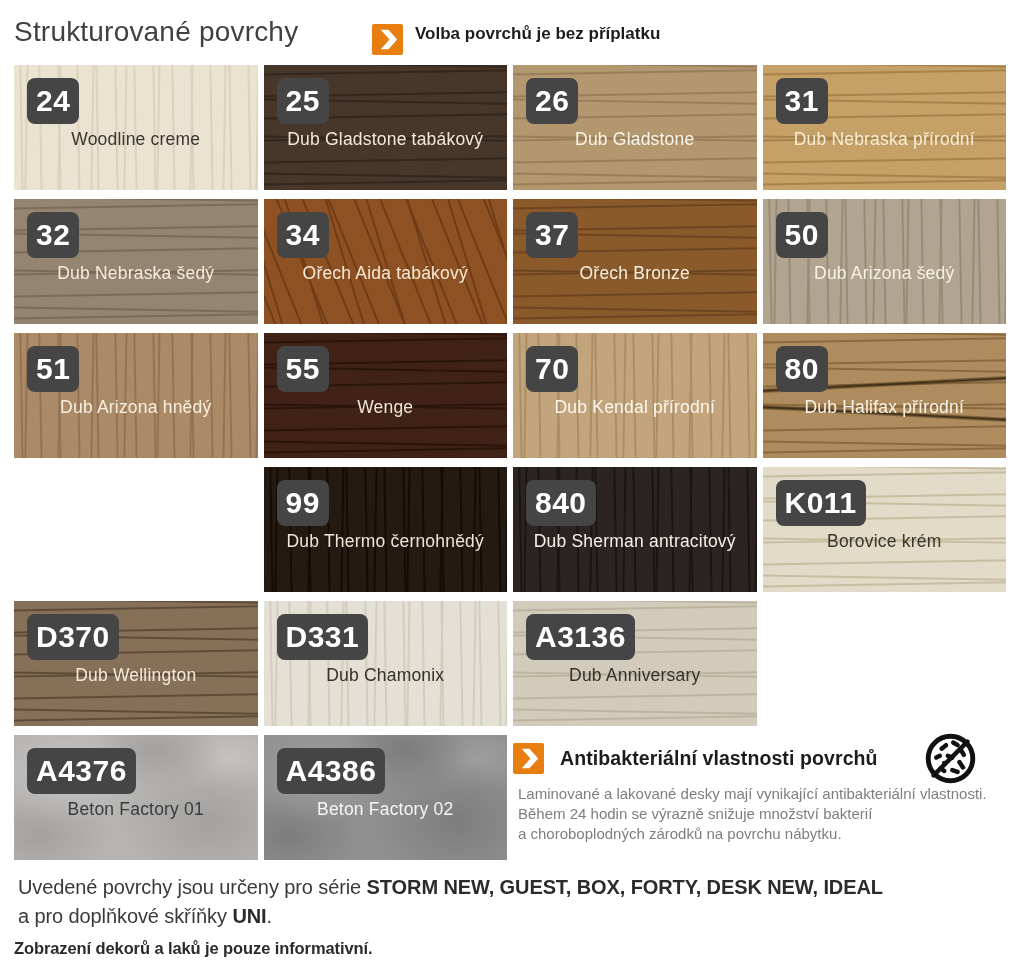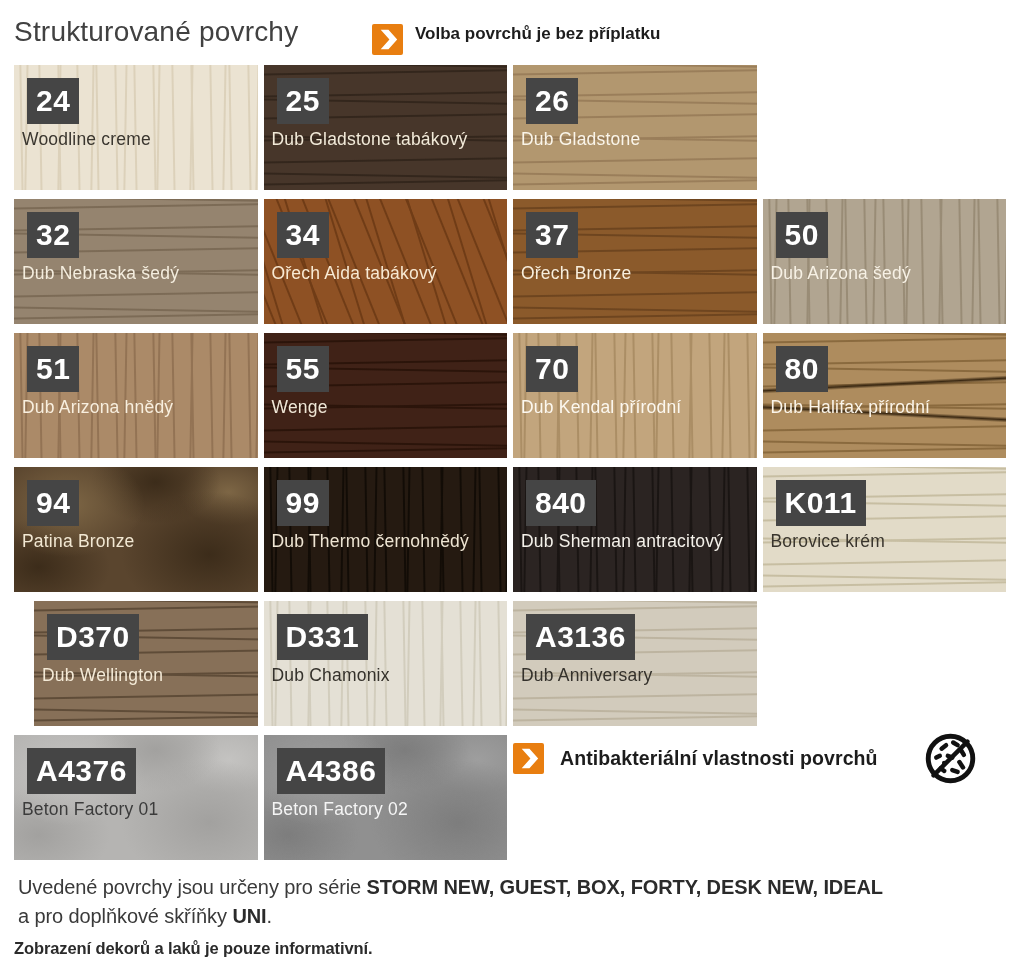--- a/index.html
+++ b/index.html
@@ -27,25 +27,25 @@
   
   .grid{
     position:absolute;left:14px;top:65px;width:992px;
     display:grid;grid-template-columns:repeat(4,1fr);grid-template-rows:repeat(6,125px);
     column-gap:6px;row-gap:9px;
   }
   .tile{position:relative;overflow:hidden;background-color:var(--c1)}
   .code{
     position:absolute;top:13px;left:13px;z-index:2;
     background:var(--badge-bg);color:var(--badge-fg);
-    font-size:30px;font-weight:600;line-height:1;padding:8px 9px;letter-spacing:.5px;
+    font-size:30px;font-weight:600;line-height:1;padding:8px 9px;letter-spacing:.5px;border-radius:8px;
   }
   .name{
     position:absolute;left:8px;right:8px;top:64px;z-index:2;
-    text-align:left;font-size:17.5px;font-weight:400;letter-spacing:.2px;
+    text-align:center;font-size:17.5px;font-weight:400;letter-spacing:.2px;
   }
 
   
   .tex-wood-h{background-image:
     repeating-linear-gradient(179deg, transparent 0 8px, var(--c2) 9px 10px, transparent 11px 22px),
     repeating-linear-gradient(1deg, transparent 0 15px, var(--c2) 16px 17px, transparent 18px 37px);}
   .tex-wood-v{background-image:
     repeating-linear-gradient(89deg, transparent 0 7px, var(--c2) 8px 9px, transparent 10px 19px),
     repeating-linear-gradient(91deg, transparent 0 12px, var(--c2) 13px 14px, transparent 15px 33px);}
   .tex-wood-d{background-image:
@@ -113,33 +113,42 @@
             <line x1="44" y1="23" x2="47" y2="28"></line>
             <line x1="42" y1="36" x2="46" y2="42"></line>
             <line x1="34" y1="45" x2="40" y2="47"></line>
             <line x1="21" y1="43" x2="25" y2="46"></line>
             <line x1="29" y1="29" x2="34" y2="31"></line>
             <line x1="16" y1="31" x2="20" y2="29"></line>
           </g>
           <circle cx="25" cy="37" r="2.6" fill="#111111"></circle>
         </svg>
       </span>
+      <div class="info-text">
+        <div>Laminované a lakované desky mají vynikající antibakteriální vlastnosti.</div>
+        <div>Během 24 hodin se výrazně snižuje množství bakterií</div>
+        <div>a choroboplodných zárodků na povrchu nábytku.</div>
+      </div>
     </div>
   <div class="tile tex-wood-v" style="grid-area: 1 / 1; --c1: #ebe3d2; --c2: #dcd1ba;">
     <span class="code">24</span>
     <span class="name" style="color: rgb(58, 54, 47);">Woodline creme</span>
   </div>
       <div class="tile tex-wood-h" style="grid-area: 1 / 2; --c1: #47362a; --c2: #33261c;">
     <span class="code">25</span>
     <span class="name" style="color: rgb(242, 234, 217);">Dub Gladstone tabákový</span>
   </div>
       <div class="tile tex-wood-h" style="grid-area: 1 / 3; --c1: #b2976f; --c2: #9a7e5a;">
     <span class="code">26</span>
     <span class="name" style="color: rgb(250, 245, 234);">Dub Gladstone</span>
   </div>
+      <div class="tile tex-wood-h" style="grid-area: 1 / 4; --c1: #c5a067; --c2: #a8824b;">
+    <span class="code">31</span>
+    <span class="name" style="color: rgb(248, 238, 214);">Dub Nebraska přírodní</span>
+  </div>
       <div class="tile tex-wood-h" style="grid-area: 2 / 1; --c1: #95846f; --c2: #7c6b56;">
     <span class="code">32</span>
     <span class="name" style="color: rgb(244, 237, 222);">Dub Nebraska šedý</span>
   </div>
       <div class="tile tex-wood-d" style="grid-area: 2 / 2; --c1: #8e5124; --c2: #703c16;">
     <span class="code">34</span>
     <span class="name" style="color: rgb(248, 234, 212);">Ořech Aida tabákový</span>
   </div>
       <div class="tile tex-wood-h" style="grid-area: 2 / 3; --c1: #8b5a2b; --c2: #6e451f;">
     <span class="code">37</span>
@@ -158,37 +167,33 @@
     <span class="name" style="color: rgb(239, 230, 214);">Wenge</span>
   </div>
       <div class="tile tex-wood-v" style="grid-area: 3 / 3; --c1: #c2a57d; --c2: #ab8e65;">
     <span class="code">70</span>
     <span class="name" style="color: rgb(252, 248, 240);">Dub Kendal přírodní</span>
   </div>
       <div class="tile tex-cracks" style="grid-area: 3 / 4; --c1: #ae8c5e; --c2: #8a6a3e; --c3: #3a2812;">
     <span class="code">80</span>
     <span class="name" style="color: rgb(251, 245, 234);">Dub Halifax přírodní</span>
   </div>
-      <div class="tile tex-stone" style="grid-area: 4 / 1; --c1: #5a452e; --c2: #3c2c1a; --c3: #7d6645;">
-    <span class="code">94</span>
-    <span class="name" style="color: rgb(242, 232, 211);">Patina Bronze</span>
-  </div>
       <div class="tile tex-wood-v" style="grid-area: 4 / 2; --c1: #251a11; --c2: #120c06;">
     <span class="code">99</span>
     <span class="name" style="color: rgb(238, 229, 211);">Dub Thermo černohnědý</span>
   </div>
       <div class="tile tex-wood-v" style="grid-area: 4 / 3; padding-left: 48px; --c1: #2b2422; --c2: #1a1513;">
     <span class="code">840</span>
     <span class="name" style="color: rgb(244, 241, 234);">Dub Sherman antracitový</span>
   </div>
       <div class="tile tex-wood-h" style="grid-area: 4 / 4; --c1: #e2dbc8; --c2: #c7bea2;">
     <span class="code">K011</span>
     <span class="name" style="color: rgb(57, 53, 45);">Borovice krém</span>
   </div>
-      <div class="tile tex-wood-h" style="grid-area: 5 / 1; margin-left: 20px; --c1: #877058; --c2: #5f4c38;">
+      <div class="tile tex-wood-h" style="grid-area: 5 / 1; --c1: #877058; --c2: #5f4c38;">
     <span class="code">D370</span>
     <span class="name" style="color: rgb(244, 234, 215);">Dub Wellington</span>
   </div>
       <div class="tile tex-wood-v" style="grid-area: 5 / 2; --c1: #e4e0d5; --c2: #d2cdbd;">
     <span class="code">D331</span>
     <span class="name" style="color: rgb(52, 49, 43);">Dub Chamonix</span>
   </div>
       <div class="tile tex-wood-h" style="grid-area: 5 / 3; --c1: #d2cbbc; --c2: #bdb4a0;">
     <span class="code">A3136</span>
     <span class="name" style="color: rgb(52, 49, 43);">Dub Anniversary</span>

